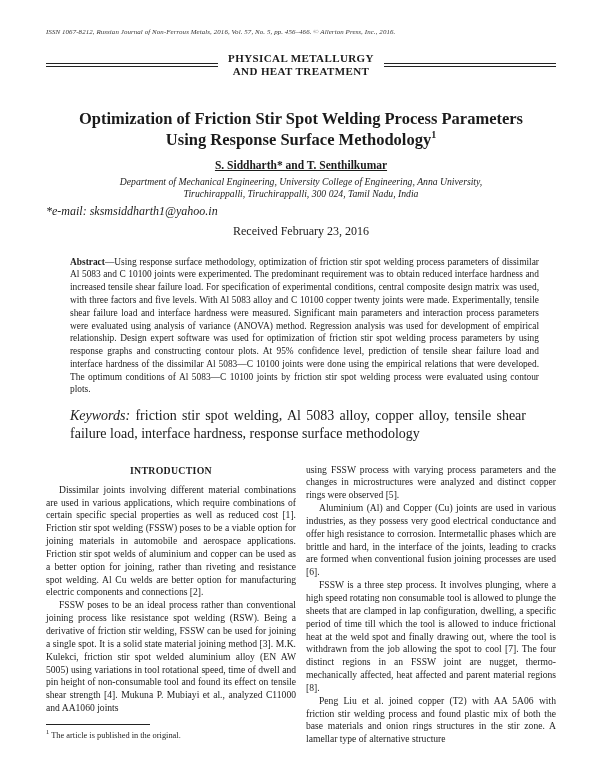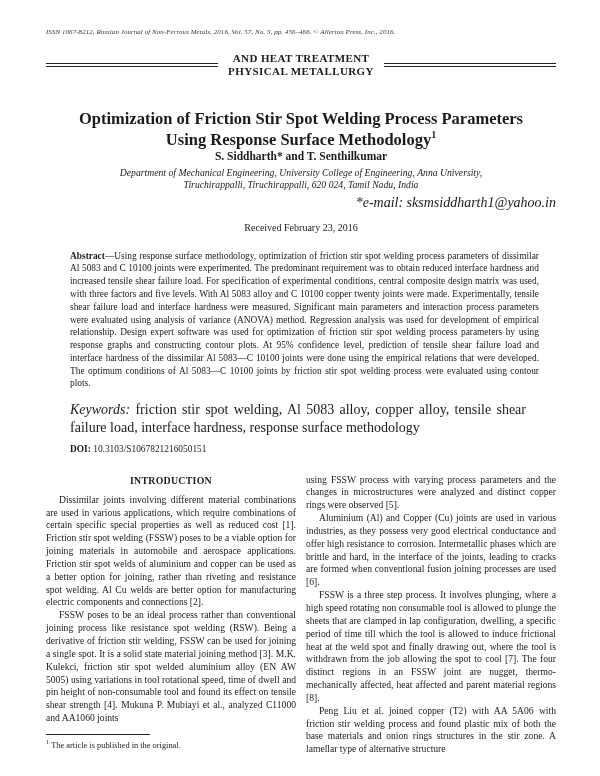--- a/index.html
+++ b/index.html
@@ -50,41 +50,43 @@
   
   .title{
     margin-top:31px;
     text-align:center;
     font-weight:bold;
     font-size:16.5px;
     line-height:1.24;
   }
   .title sup{font-size:10px;}
   .authors{
+    margin-top:9px;
     text-align:center;
     font-weight:bold;
     font-size:11.5px;
+    text-decoration:underline;
   }
   .affiliation{
     margin-top:5px;
     text-align:center;
     font-style:italic;
     font-size:9.7px;
     line-height:1.25;
   }
   .email{
     margin-top:3px;
-    text-align:right;
+    text-align:left;
     font-style:italic;
-    font-size:14px;
+    font-size:12px;
   }
   .received{
-    margin-top:11px;
-    text-align:center;
-    font-size:10px;
+    margin-top:5px;
+    text-align:center;
+    font-size:12px;
   }
   
   .abstract{
     margin:17px 17px 0 24px;
     text-align:justify;
     font-size:9.4px;
     line-height:1.36;
   }
   .keywords{
     margin:11px 30px 0 24px;
@@ -142,47 +144,46 @@
 </head>
 <body>
 
 <div class="page">
 
   <div class="issn-line">ISSN 1067-8212, Russian Journal of Non-Ferrous Metals, 2016, Vol. 57, No. 5, pp. 456–466. © Allerton Press, Inc., 2016.</div>
 
   <div class="banner">
     <div class="dbl-rule"></div>
     <div class="banner-text">
+      <div>PHYSICAL METALLURGY</div>
       <div>AND HEAT TREATMENT</div>
-      <div>PHYSICAL METALLURGY</div>
     </div>
     <div class="dbl-rule"></div>
   </div>
 
   <div class="title">
     <div>Optimization of Friction Stir Spot Welding Process Parameters</div>
     <div><span>Using Response Surface Methodology</span><sup>1</sup></div>
   </div>
 
   <div class="authors">S. Siddharth* and T. Senthilkumar</div>
 
   <div class="affiliation">
     <div>Department of Mechanical Engineering, University College of Engineering, Anna University,</div>
-    <div>Tiruchirappalli, Tiruchirappalli, 620 024, Tamil Nadu, India</div>
+    <div>Tiruchirappalli, Tiruchirappalli, 300 024, Tamil Nadu, India</div>
   </div>
 
   <div class="email">*e-mail: sksmsiddharth1@yahoo.in</div>
 
   <div class="received">Received February 23, 2016</div>
 
   <div class="abstract"><b>Abstract</b><span>—Using response surface methodology, optimization of friction stir spot welding process parameters of dissimilar Al 5083 and C 10100 joints were experimented. The predominant requirement was to obtain reduced interface hardness and increased tensile shear failure load. For specification of experimental conditions, central composite design matrix was used, with three factors and five levels. With Al 5083 alloy and C 10100 copper twenty joints were made. Experimentally, tensile shear failure load and interface hardness were measured. Significant main parameters and interaction process parameters were evaluated using analysis of variance (ANOVA) method. Regression analysis was used for development of empirical relationship. Design expert software was used for optimization of friction stir spot welding process parameters by using response graphs and constructing contour plots. At 95% confidence level, prediction of tensile shear failure load and interface hardness of the dissimilar Al 5083—C 10100 joints were done using the empirical relations that were developed. The optimum conditions of Al 5083—C 10100 joints by friction stir spot welding process were evaluated using contour plots.</span></div>
 
   <div class="keywords"><i>Keywords:</i><span> friction stir spot welding, Al 5083 alloy, copper alloy, tensile shear failure load, interface hardness, response surface methodology</span></div>
 
-  <div class="doi-line"><b>DOI:</b><span> 10.3103/S1067821216050151</span></div>
 
   <div class="columns">
     <div class="col">
       <div class="col-heading">INTRODUCTION</div>
       <p>Dissimilar joints involving different material combinations are used in various applications, which require combinations of certain specific special properties as well as reduced cost [1]. Friction stir spot welding (FSSW) poses to be a viable option for joining materials in automobile and aerospace applications. Friction stir spot welds of aluminium and copper can be used as a better option for joining, rather than riveting and resistance spot welding. Al Cu welds are better option for manufacturing electric components and connections [2].</p>
       <p>FSSW poses to be an ideal process rather than conventional joining process like resistance spot welding (RSW). Being a derivative of friction stir welding, FSSW can be used for joining a single spot. It is a solid state material joining method [3]. M.K. Kulekci, friction stir spot welded aluminium alloy (EN AW 5005) using variations in tool rotational speed, time of dwell and pin height of non-consumable tool and found its effect on tensile shear strength [4]. Mukuna P. Mubiayi et al., analyzed C11000 and AA1060 joints</p>
       <hr class="footnote-rule">
       <p class="footnote no-indent"><sup>1</sup><span> The article is published in the original.</span></p>
     </div>
     <div class="col">

